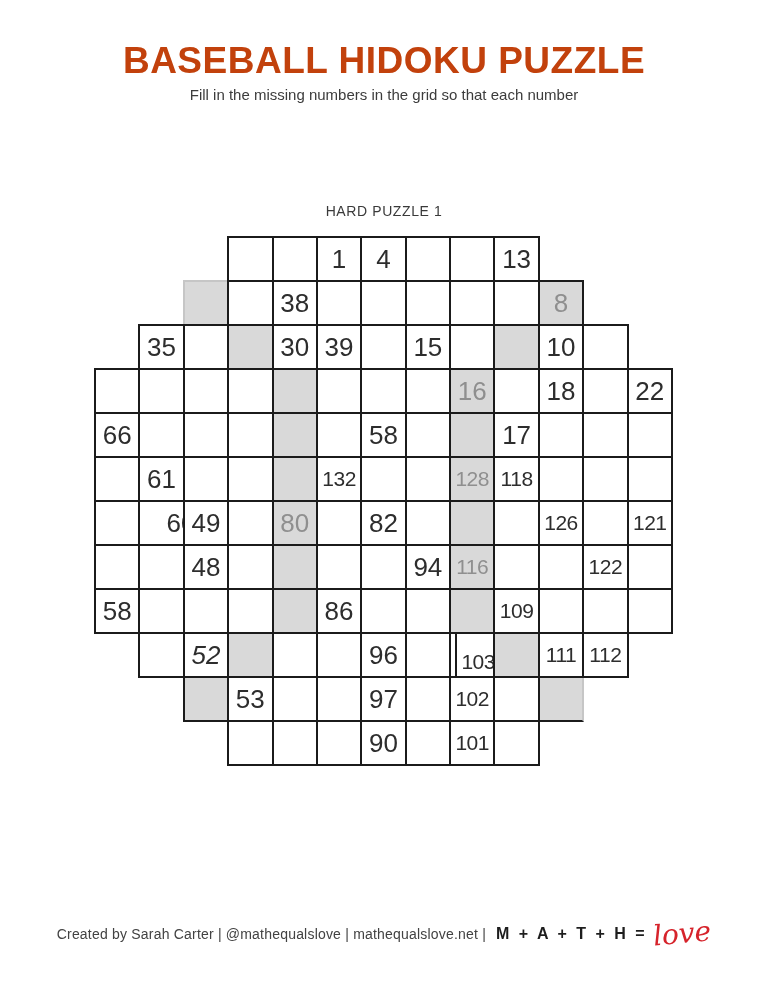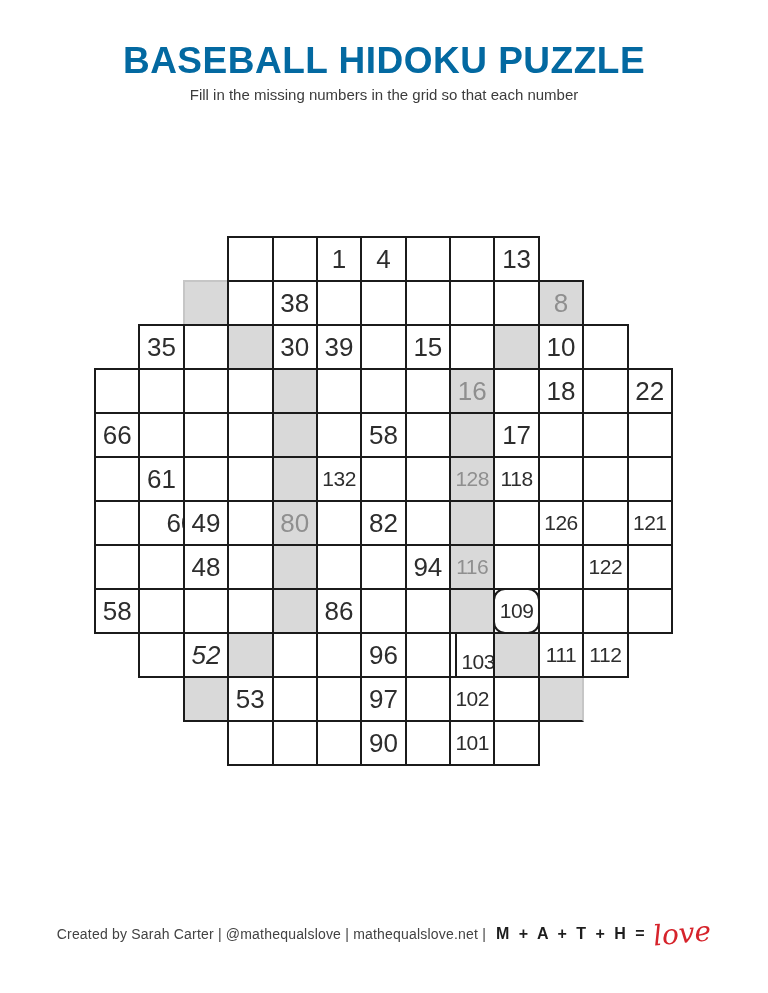--- a/index.html
+++ b/index.html
@@ -2,21 +2,21 @@
 <html style="--grid-line: #1b1b1b; --cell-white: #ffffff; --cell-gray: #d9d9d9; --num-black: #2d2d2d; --num-gray: #8f8f8f; --logo-red: #d6232b;"><head>
 <meta charset="utf-8">
 <style>
   html,body{margin:0;padding:0;background:#ffffff;}
   .page{
     position:relative;width:768px;height:993px;background:#ffffff;
     font-family:"Liberation Sans",sans-serif;overflow:hidden;
   }
   .title{
     position:absolute;top:40px;left:0;right:0;text-align:center;
-    font-size:37px;font-weight:bold;letter-spacing:0.5px;color:#0369a1;margin:0;
+    font-size:37px;font-weight:bold;letter-spacing:0.5px;color:#c2410c;margin:0;
   }
   .sub{
     position:absolute;top:85px;left:0;right:0;text-align:center;
     font-size:15px;line-height:19px;color:#3c3c3c;margin:0;
   }
   .puzzle-label{
     position:absolute;top:203px;left:0;right:0;text-align:center;
     font-size:14px;letter-spacing:0.6px;color:#3a3a3a;
   }
   #grid{position:absolute;left:0;top:0;width:768px;height:993px;}
@@ -43,20 +43,21 @@
   }
 </style>
 </head>
 <body>
 
 <div class="page">
   <h1 class="title">BASEBALL HIDOKU PUZZLE</h1>
   <p class="sub">
     <span>Fill in the missing numbers in the grid so that each number</span><br>
   </p>
+  <div class="puzzle-label">HARD PUZZLE 1</div>
 
   <div id="grid">
       <div class="cell" style="left: 227.14px; top: 236px; width: 46.38px; height: 46px;"></div>
       <div class="cell" style="left: 271.52px; top: 236px; width: 46.38px; height: 46px;"></div>
       <div class="cell" style="left: 315.9px; top: 236px; width: 46.38px; height: 46px;">1</div>
       <div class="cell" style="left: 360.28px; top: 236px; width: 46.38px; height: 46px;">4</div>
       <div class="cell" style="left: 404.66px; top: 236px; width: 46.38px; height: 46px;"></div>
       <div class="cell" style="left: 449.04px; top: 236px; width: 46.38px; height: 46px;"></div>
       <div class="cell" style="left: 493.42px; top: 236px; width: 46.38px; height: 46px;">13</div>
       <div class="cell shade under" style="left: 182.76px; top: 280px; width: 46.38px; height: 46px; border-top-color: rgb(198, 198, 198); border-left-color: rgb(198, 198, 198);"></div>
@@ -146,21 +147,21 @@
       <div class="cell" style="left: 626.56px; top: 544px; width: 46.38px; height: 46px;"></div>
       <div class="cell" style="left: 94px; top: 588px; width: 46.38px; height: 46px;">58</div>
       <div class="cell" style="left: 138.38px; top: 588px; width: 46.38px; height: 46px;"></div>
       <div class="cell" style="left: 182.76px; top: 588px; width: 46.38px; height: 46px;"></div>
       <div class="cell" style="left: 227.14px; top: 588px; width: 46.38px; height: 46px;"></div>
       <div class="cell shade" style="left: 271.52px; top: 588px; width: 46.38px; height: 46px;"></div>
       <div class="cell" style="left: 315.9px; top: 588px; width: 46.38px; height: 46px;">86</div>
       <div class="cell" style="left: 360.28px; top: 588px; width: 46.38px; height: 46px;"></div>
       <div class="cell" style="left: 404.66px; top: 588px; width: 46.38px; height: 46px;"></div>
       <div class="cell shade" style="left: 449.04px; top: 588px; width: 46.38px; height: 46px;"></div>
-      <div class="cell small" style="left: 493.42px; top: 588px; width: 46.38px; height: 46px; border-radius: 12px;">109</div>
+      <div class="cell small" style="left: 493.42px; top: 588px; width: 46.38px; height: 46px;">109</div>
       <div class="cell" style="left: 537.8px; top: 588px; width: 46.38px; height: 46px;"></div>
       <div class="cell" style="left: 582.18px; top: 588px; width: 46.38px; height: 46px;"></div>
       <div class="cell" style="left: 626.56px; top: 588px; width: 46.38px; height: 46px;"></div>
       <div class="cell" style="left: 138.38px; top: 632px; width: 46.38px; height: 46px;"></div>
       <div class="cell" style="left: 182.76px; top: 632px; width: 46.38px; height: 46px; font-style: italic;">52</div>
       <div class="cell shade" style="left: 227.14px; top: 632px; width: 46.38px; height: 46px;"></div>
       <div class="cell" style="left: 271.52px; top: 632px; width: 46.38px; height: 46px;"></div>
       <div class="cell" style="left: 315.9px; top: 632px; width: 46.38px; height: 46px;"></div>
       <div class="cell" style="left: 360.28px; top: 632px; width: 46.38px; height: 46px;">96</div>
       <div class="cell" style="left: 404.66px; top: 632px; width: 46.38px; height: 46px;"></div>

